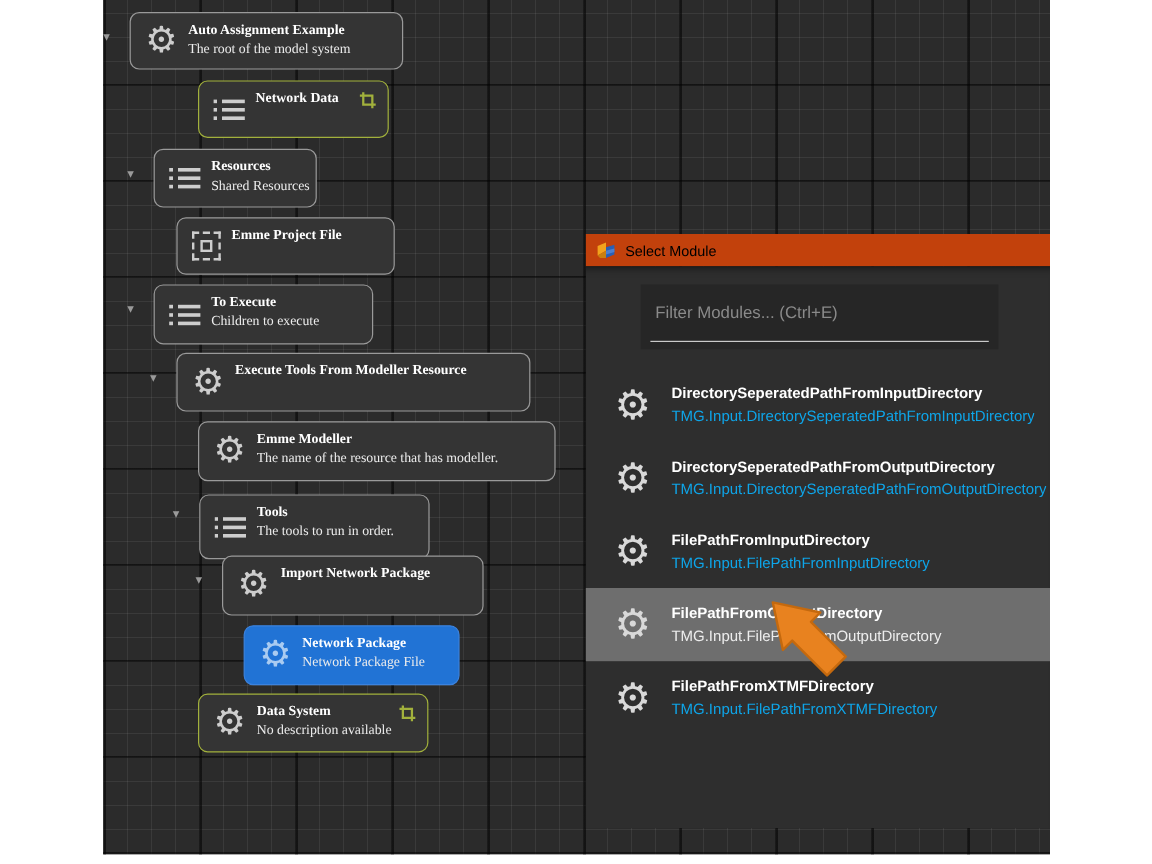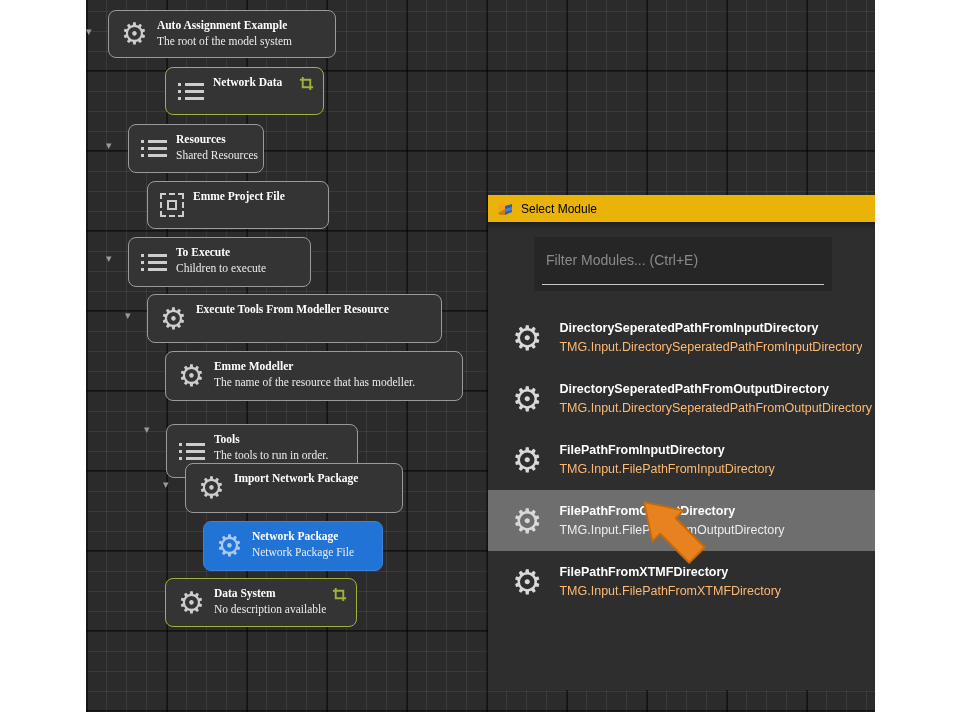--- a/index.html
+++ b/index.html
@@ -28,35 +28,35 @@
   .frame-icon{position:relative;display:block;width:24px;height:24px;border:2px dashed #cdcdcd;box-sizing:border-box;}
   .frame-icon b{position:absolute;left:5px;top:5px;width:10px;height:10px;border:2px solid #cdcdcd;box-sizing:border-box;}
   .ntxt{align-self:flex-start;padding-top:7px;min-width:0;font-family:Liberation Serif, serif;}
   .nt{color:#ffffff;font-weight:bold;font-size:11.5px;line-height:15px;white-space:nowrap;}
   .ns{color:#ececec;font-size:11.5px;line-height:17px;white-space:nowrap;}
   .crop{position:absolute;right:8px;top:7px;width:17px;height:17px;color:#a2b13c;}
   .expander{position:absolute;font-size:11px;line-height:10px;color:#9a9a9a;cursor:pointer;}
 
   
   #dialog{position:absolute;left:488px;top:195px;width:387px;height:495px;z-index:2;overflow:hidden;}
-  #titlebar{position:absolute;left:0;top:0;right:0;height:27px;background:#eab308;display:flex;align-items:center;gap:8px;padding-left:9px;box-sizing:border-box;}
+  #titlebar{position:absolute;left:0;top:0;right:0;height:27px;background:#c2410c;display:flex;align-items:center;gap:8px;padding-left:9px;box-sizing:border-box;}
   #dialog-title{font-size:12px;color:#000000;}
   #dialog-body{position:absolute;left:0;top:27px;right:0;bottom:0;background:#2e2e2e;box-shadow:inset 0 8px 8px -8px rgba(0,0,0,.7);}
   #filter-box{position:absolute;left:46px;top:15px;width:298px;height:54px;background:#262626;}
   #filter-box::after{content:"";position:absolute;left:8px;right:8px;bottom:6px;height:1px;background:#c9c9c9;}
   #filter-input{position:absolute;left:10px;top:14px;width:270px;background:transparent;border:none;outline:none;
       font-family:"Liberation Sans","DejaVu Sans",sans-serif;font-size:14px;color:#dddddd;}
   #filter-input::placeholder{color:#8a8a8a;opacity:1;}
   #module-list{position:absolute;left:0;top:85px;right:0;}
   .mrow{height:61px;display:flex;align-items:center;padding-left:24px;box-sizing:border-box;cursor:pointer;}
   .mrow.hl{background:#6e6e6e;}
   .mgear{font-size:34px;color:#d9d9d9;margin-right:17px;}
   .mtxt{min-width:0;white-space:nowrap;overflow:hidden;}
   .mt{color:#ffffff;font-weight:bold;font-size:12.5px;line-height:19px;}
-  .ms{color:#fdba74;font-size:12.5px;line-height:18px;}
+  .ms{color:#0ea5e9;font-size:12.5px;line-height:18px;}
   .mrow.hl .ms{color:#ededed;}
 
   
   #arrow{position:absolute;left:636px;top:494px;width:72px;height:72px;z-index:3;pointer-events:none;}
 </style>
 </head>
 <body>
 
 <div id="page">
 
@@ -122,21 +122,21 @@
         </div>
       </div>
       <div class="node " style="left: 79px; top: 351px; width: 298px; height: 50px;">
         <span class="gear nicon">⚙</span>
         <div class="ntxt">
           <div class="nt">Emme Modeller</div>
           <div class="ns">The name of the resource that has modeller.</div>
         </div>
       </div>
       <span class="expander" style="left: 58px; top: 424px;">▾</span>
-      <div class="node " style="left: 80px; top: 424px; width: 192px; height: 54px;">
+      <div class="node " style="left: 80px; top: 412px; width: 192px; height: 54px;">
         <span class="list-icon nicon">
           <i></i>
           <i></i>
           <i></i>
         </span>
         <div class="ntxt">
           <div class="nt">Tools</div>
           <div class="ns">The tools to run in order.</div>
         </div>
       </div>

